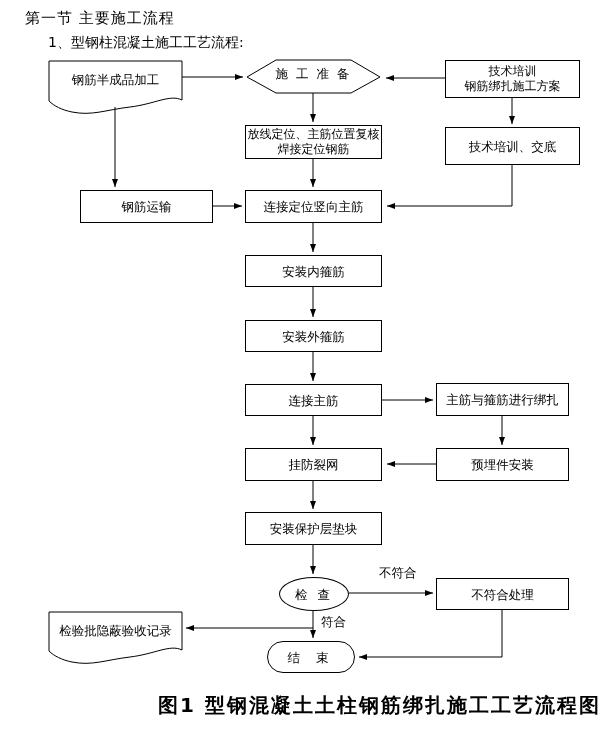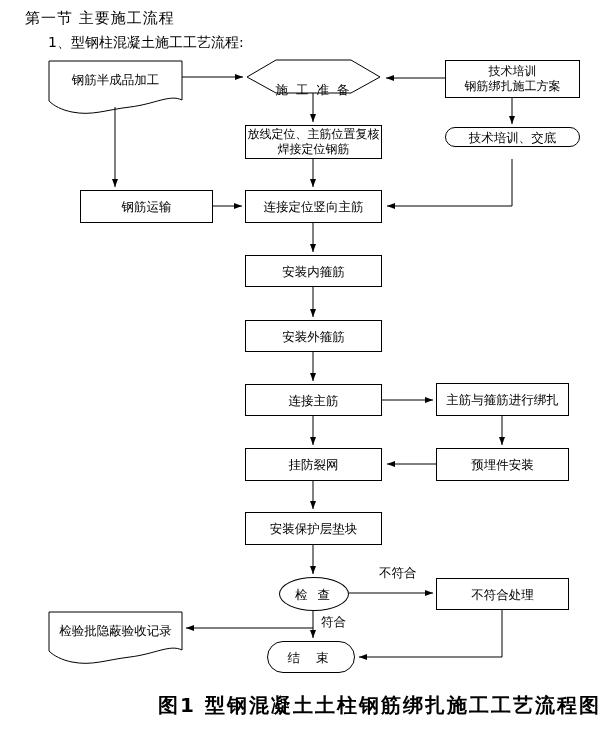--- a/index.html
+++ b/index.html
@@ -61,35 +61,35 @@
       <path d="M313,611 L313,638" marker-end="url(#arr)"></path>
       <path d="M313,628 L186,628" marker-end="url(#arr)"></path>
       <path d="M502,610 L502,657 L359,657" marker-end="url(#arr)"></path>
     </g>
   </svg>
 
   <div class="node noborder" style="left:49px;top:63px;width:133px;height:32px;">
     <span>钢筋半成品加工</span>
   </div>
 
-  <div class="node noborder" style="left:247px;top:73px;width:133px;height:32px;letter-spacing:2px;">
+  <div class="node noborder" style="left:247px;top:57px;width:133px;height:32px;letter-spacing:2px;">
     <span>施 工 准 备</span>
   </div>
 
   <div class="node multiline" style="left:445px;top:60px;width:135px;height:38px;">
     <span>技术培训</span>
     <span>钢筋绑扎施工方案</span>
   </div>
 
   <div class="node multiline" style="left:245px;top:125px;width:137px;height:34px;">
     <span>放线定位、主筋位置复核</span>
     <span>焊接定位钢筋</span>
   </div>
 
-  <div class="node" style="left:445px;top:127px;width:135px;height:20px;border-radius:10px;">
+  <div class="node" style="left:445px;top:127px;width:135px;height:38px;">
     <span>技术培训、交底</span>
   </div>
 
   <div class="node" style="left:49px;top:190px;width:133px;height:33px;margin-left:31px;">
     <span>钢筋运输</span>
   </div>
 
   <div class="node" style="left:245px;top:190px;width:137px;height:33px;">
     <span>连接定位竖向主筋</span>
   </div>

